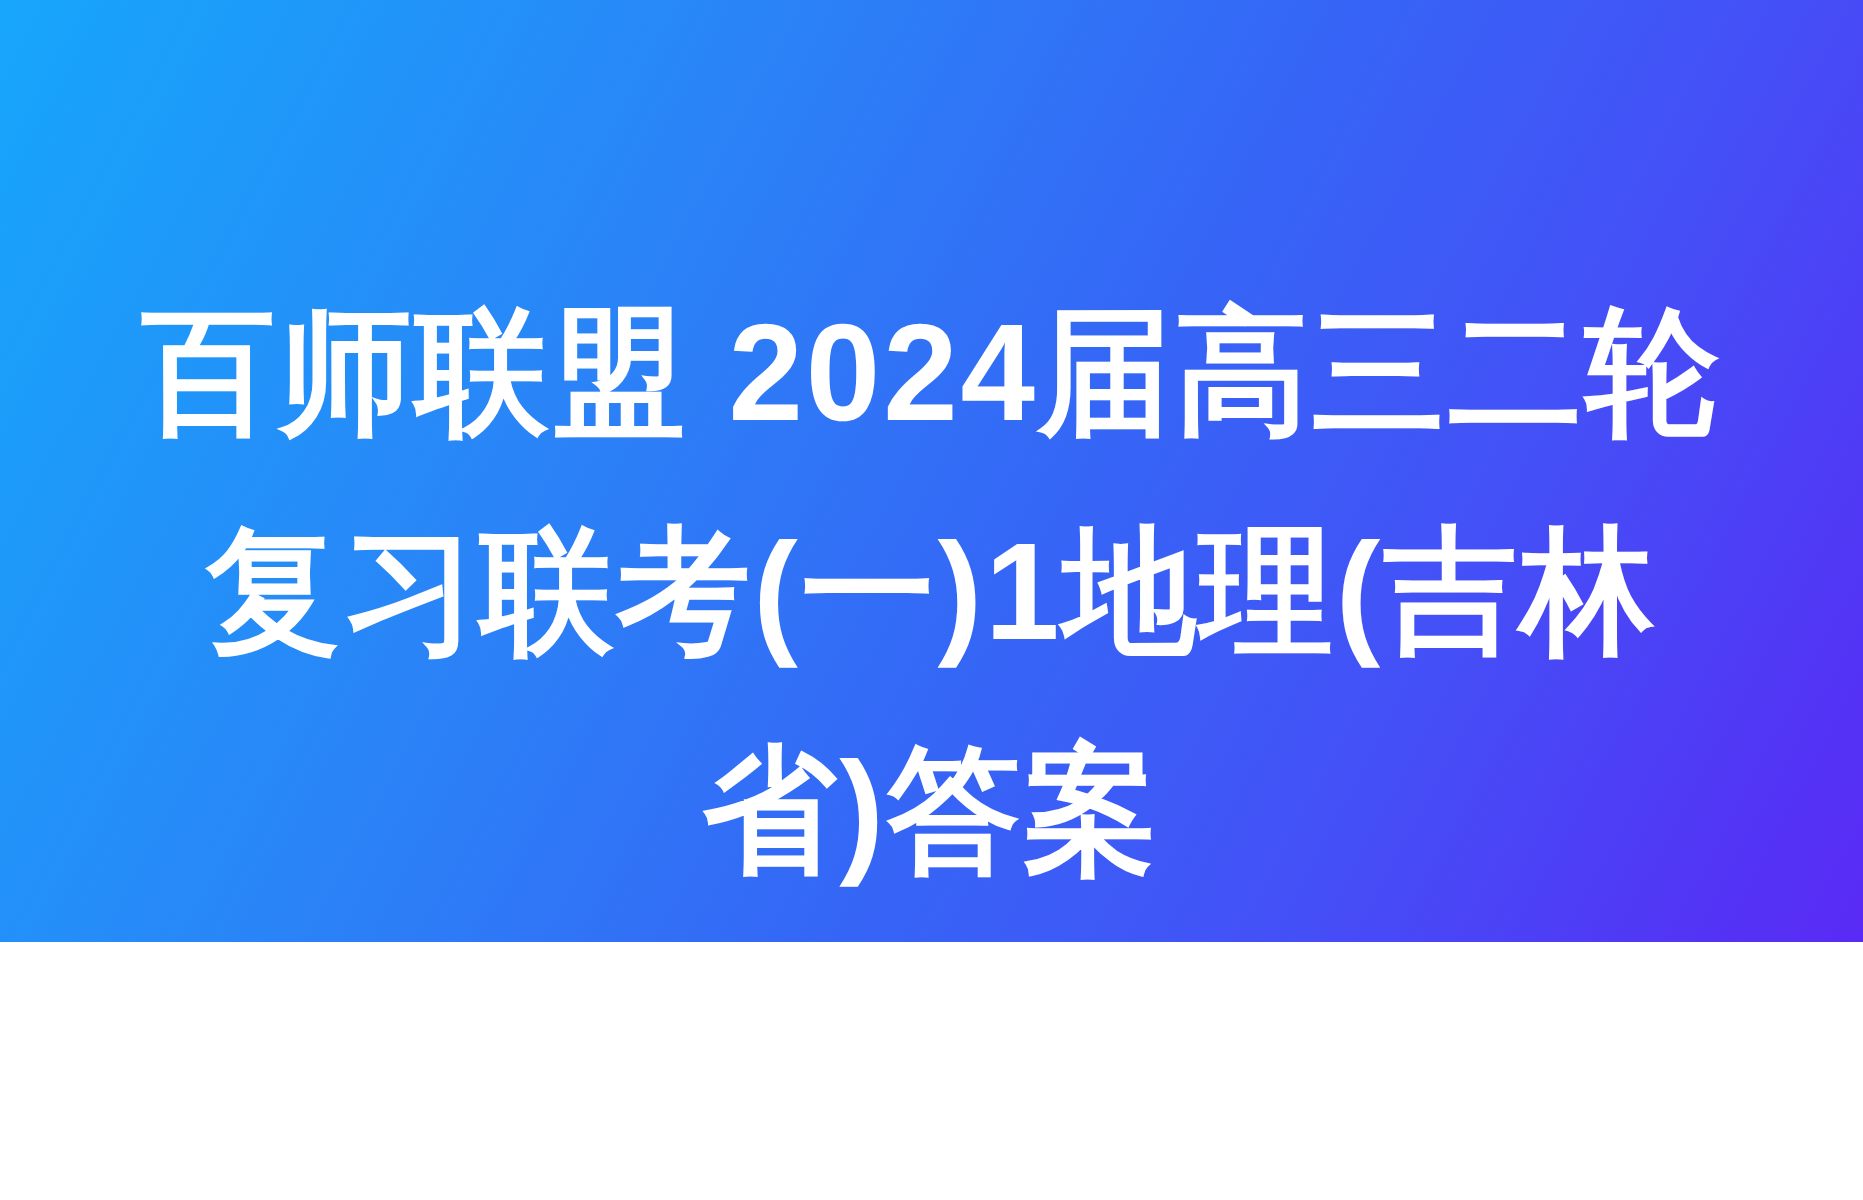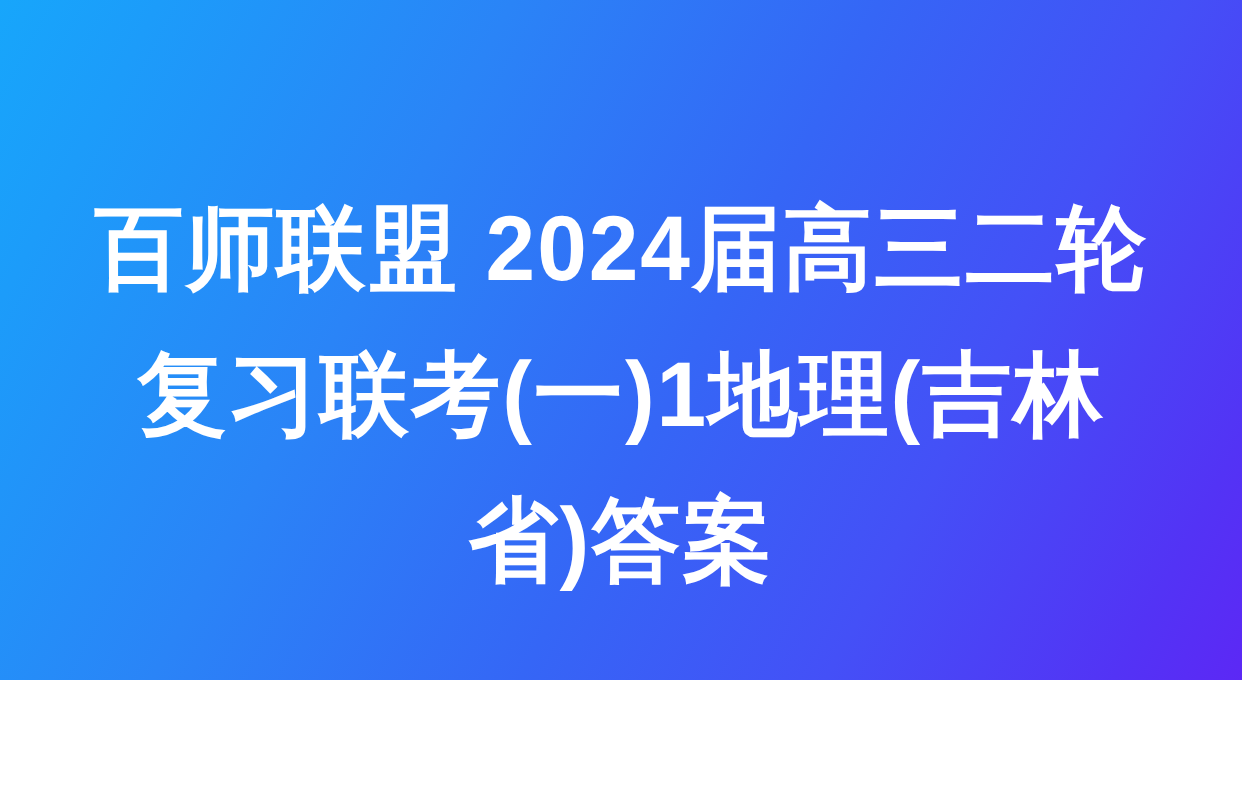--- a/index.html
+++ b/index.html
@@ -10,21 +10,21 @@
     width: 1242px;
     height: 800px;
     overflow: hidden;
     font-family: "Liberation Sans", "DejaVu Sans", sans-serif;
     background: #ffffff;
   }
 
   #poster {
     position: relative;
     width: 1242px;
-    height: 800px;
+    height: 628px;
     overflow: hidden;
   }
 
   
   #hero {
     position: absolute;
     left: 0;
     top: 0;
     width: 1242px;
     height: 680px;

